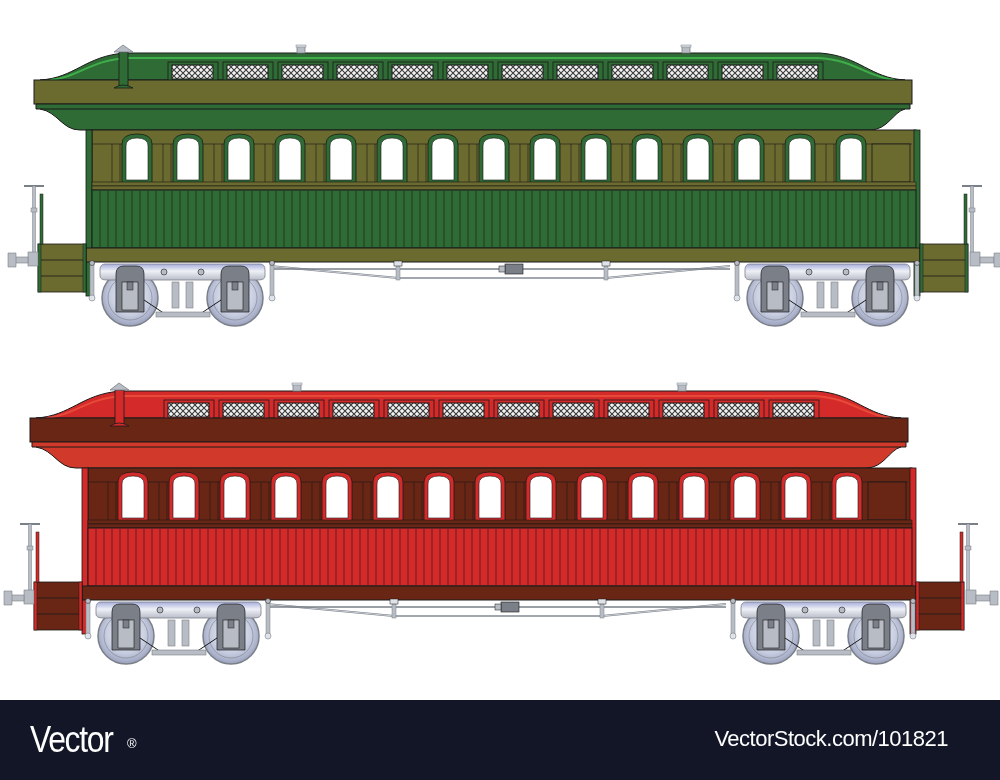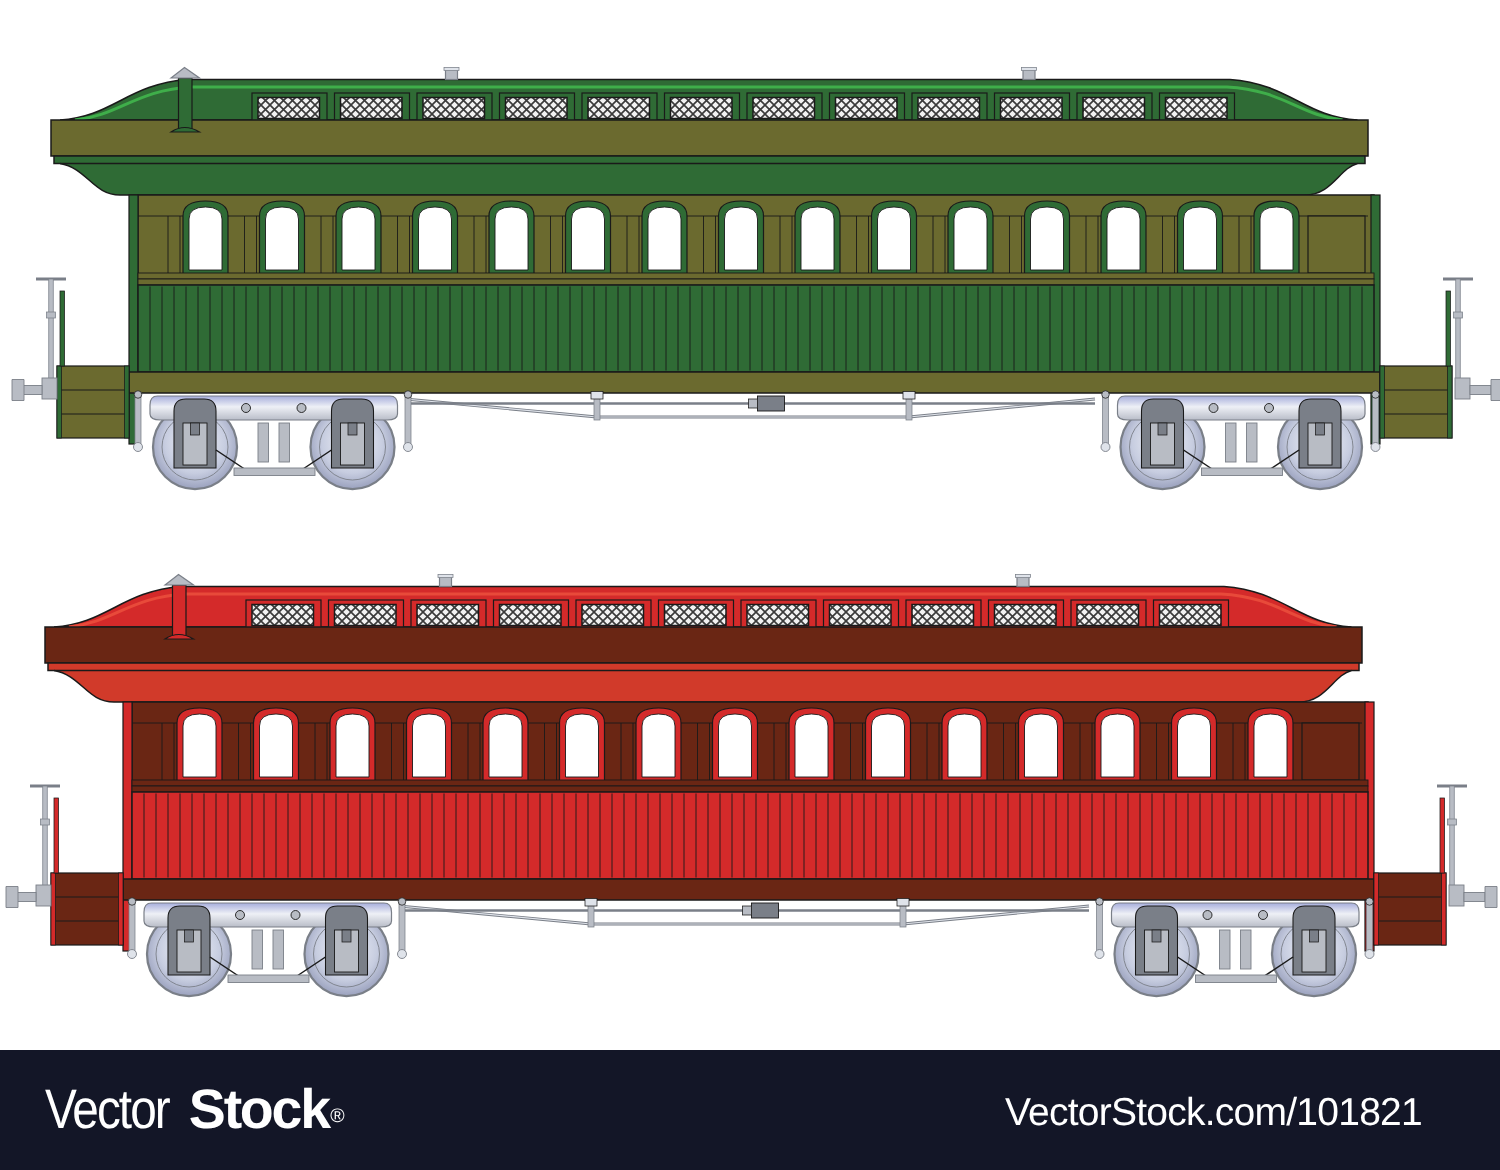--- a/index.html
+++ b/index.html
@@ -6,21 +6,21 @@
   body{width:1000px;height:780px;position:relative;overflow:hidden;font-family:"Liberation Sans",sans-serif;}
   .stage{position:absolute;left:0;top:0;width:1000px;height:700px;background:#ffffff;}
   .car{position:absolute;left:0;width:1000px;height:300px;}
   .car svg{display:block;}
   .footer{position:absolute;left:0;top:700px;width:1000px;height:96px;background:#131627;}
   .brand{position:absolute;left:30px;top:18px;color:#ffffff;font-size:37px;letter-spacing:-1.5px;line-height:44px;font-family:"Liberation Sans",sans-serif;}
   .brand .light{font-weight:normal;transform:scaleX(0.86);display:inline-block;transform-origin:left;}
   .brand .bold{font-weight:bold;}
   .brand .reg{font-size:13px;vertical-align:top;position:relative;top:4px;margin-left:1px;}
   .brand-wrap{display:flex;align-items:flex-start;}
-  .ref{position:absolute;right:52px;top:26px;color:#ffffff;font-size:26px;letter-spacing:-0.5px;font-family:"Liberation Sans",sans-serif;}
+  .ref{position:absolute;right:52px;top:26px;color:#ffffff;font-size:22px;letter-spacing:-0.5px;font-family:"Liberation Sans",sans-serif;}
 </style>
 </head>
 <body>
 
 <div class="stage">
   <div class="car" id="car0" style="top:40px;">
       <svg width="1000" height="300" viewBox="0 0 1000 300">
         <defs>
   <pattern id="lattice" width="6" height="6" patternUnits="userSpaceOnUse">
     <rect width="6" height="6" fill="#f2f2f2"></rect>
@@ -699,17 +699,16 @@
             <circle cx="913" cy="223" r="2.5" fill="#b8bcc4" stroke="#1a1a1a" stroke-width="0.5"></circle>
           </g>
         </g>
       </svg>
     </div>
 </div>
 
 <div class="footer">
   <div class="brand brand-wrap">
     <span class="light">Vector</span>
-      <span class="bold">Stock</span>
       <span class="reg">®</span>
   </div>
   <div class="ref">VectorStock.com/101821</div>
 </div>
 
 </body></html>

